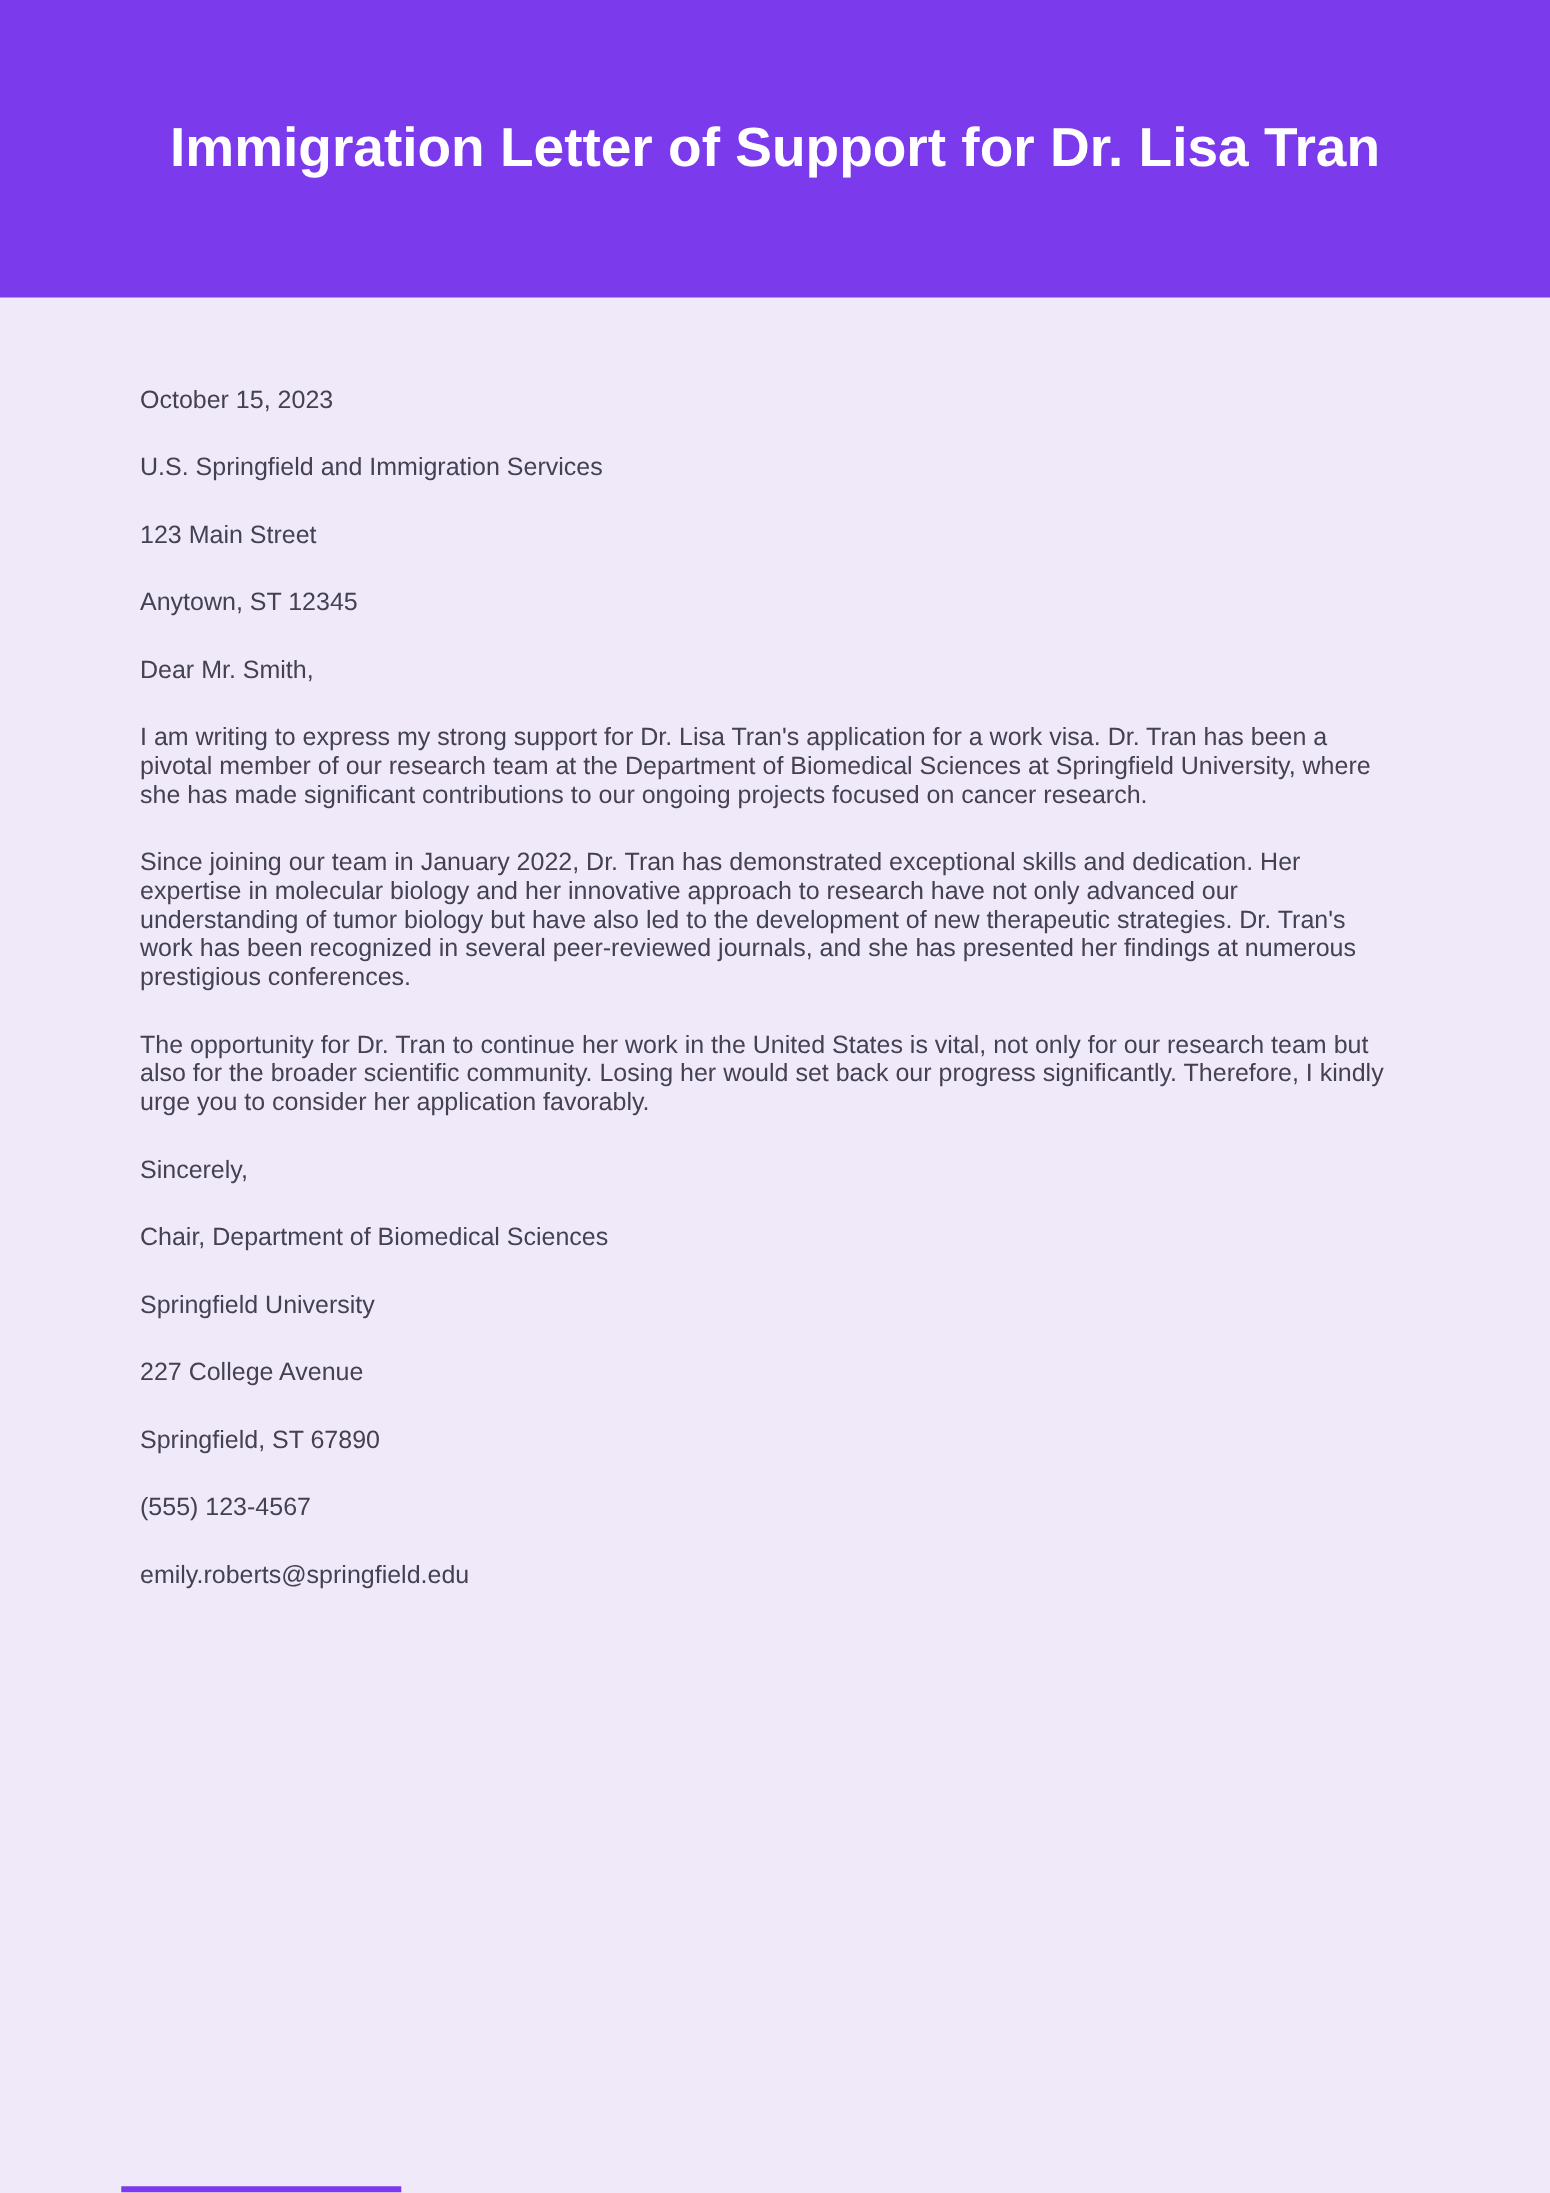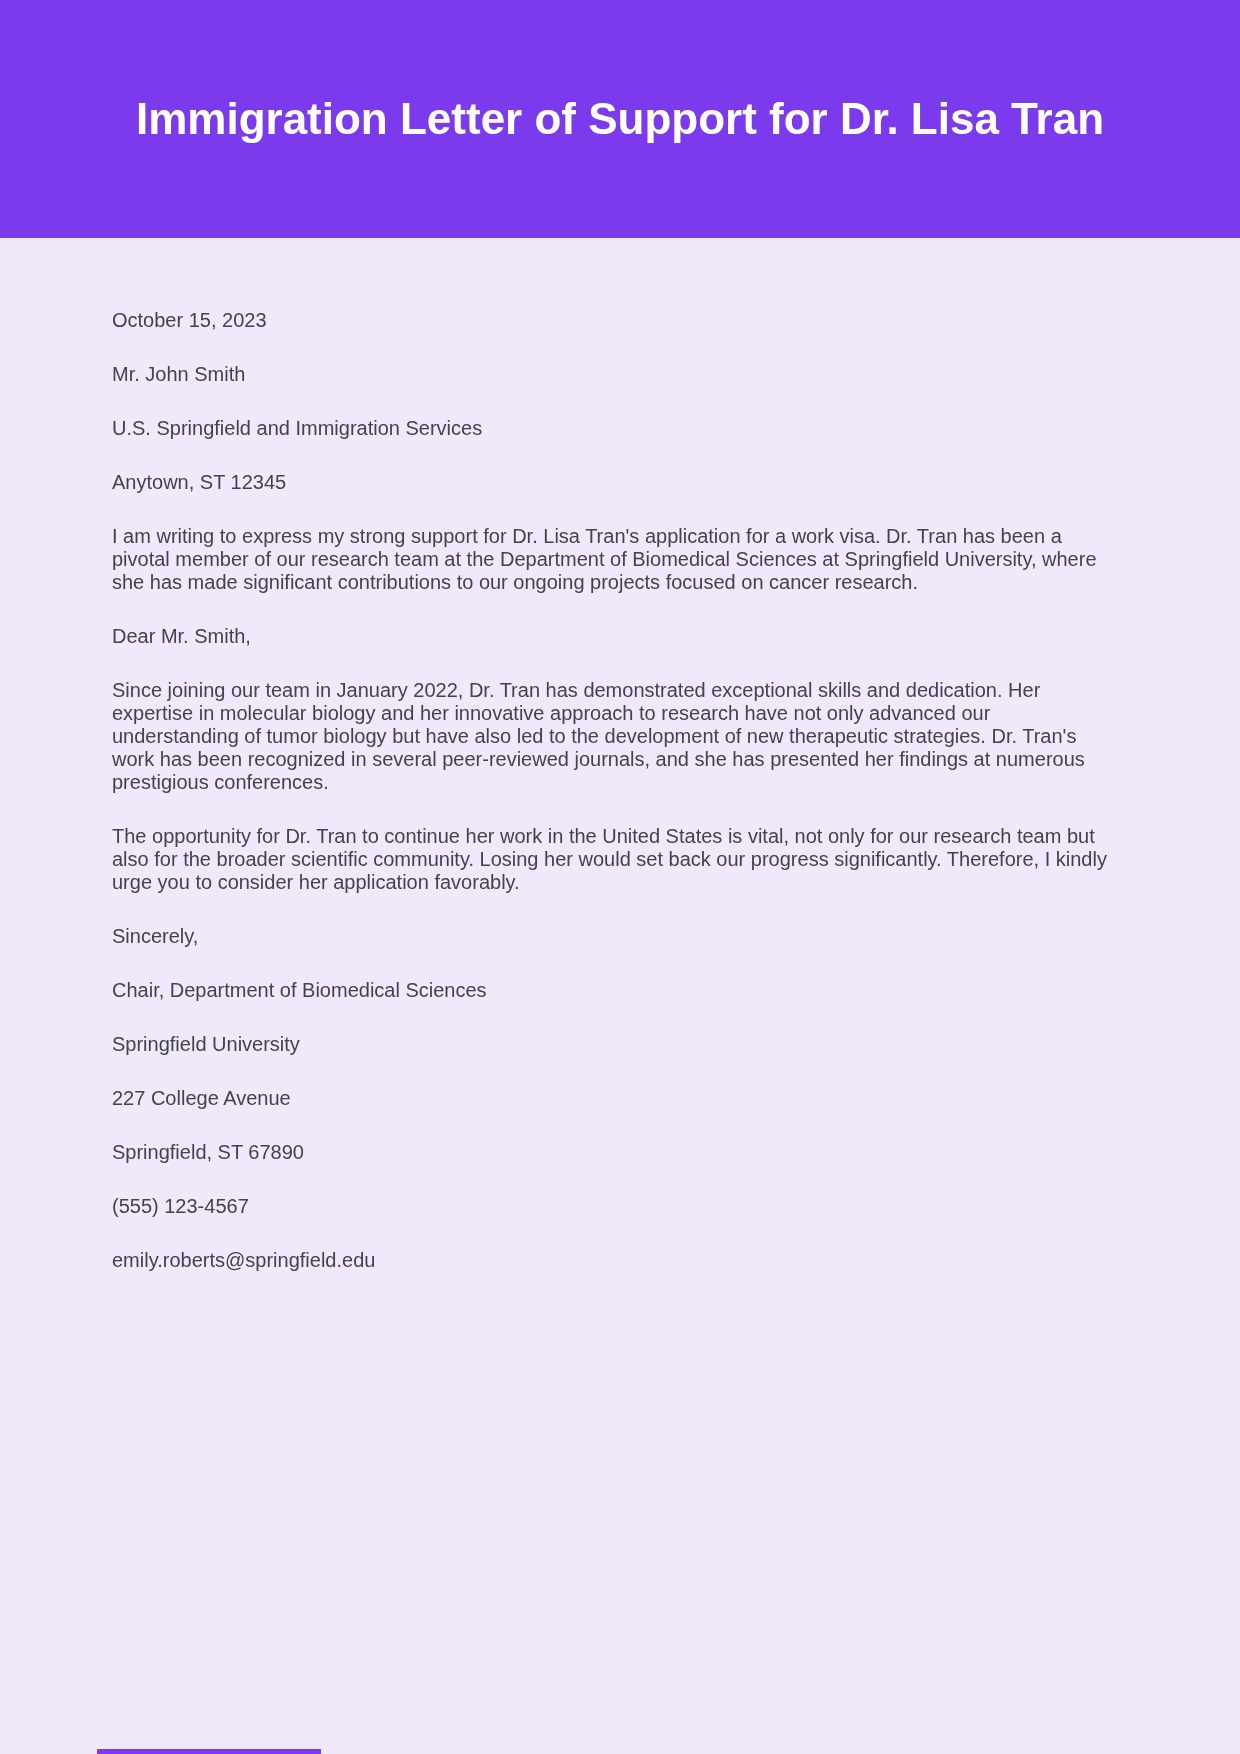--- a/index.html
+++ b/index.html
@@ -57,27 +57,27 @@
 </head>
 <body>
 
 <header class="letter-header">
   <h1>Immigration Letter of Support for Dr. Lisa Tran</h1>
 </header>
 
 <main class="letter-body">
   <p>October 15, 2023</p>
 
-  <p>Mr. John Smith</p>
   <p>U.S. Springfield and Immigration Services</p>
+  <p>123 Main Street</p>
   <p>Anytown, ST 12345</p>
 
+  <p>Dear Mr. Smith,</p>
+
   <p>I am writing to express my strong support for Dr. Lisa Tran's application for a work visa. Dr. Tran has been a pivotal member of our research team at the Department of Biomedical Sciences at Springfield University, where she has made significant contributions to our ongoing projects focused on cancer research.</p>
-
-  <p>Dear Mr. Smith,</p>
   <p>Since joining our team in January 2022, Dr. Tran has demonstrated exceptional skills and dedication. Her expertise in molecular biology and her innovative approach to research have not only advanced our understanding of tumor biology but have also led to the development of new therapeutic strategies. Dr. Tran's work has been recognized in several peer-reviewed journals, and she has presented her findings at numerous prestigious conferences.</p>
   <p>The opportunity for Dr. Tran to continue her work in the United States is vital, not only for our research team but also for the broader scientific community. Losing her would set back our progress significantly. Therefore, I kindly urge you to consider her application favorably.</p>
 
   <p>Sincerely,</p>
 
   <p>Chair, Department of Biomedical Sciences</p>
   <p>Springfield University</p>
   <p>227 College Avenue</p>
   <p>Springfield, ST 67890</p>
   <p>(555) 123-4567</p>

